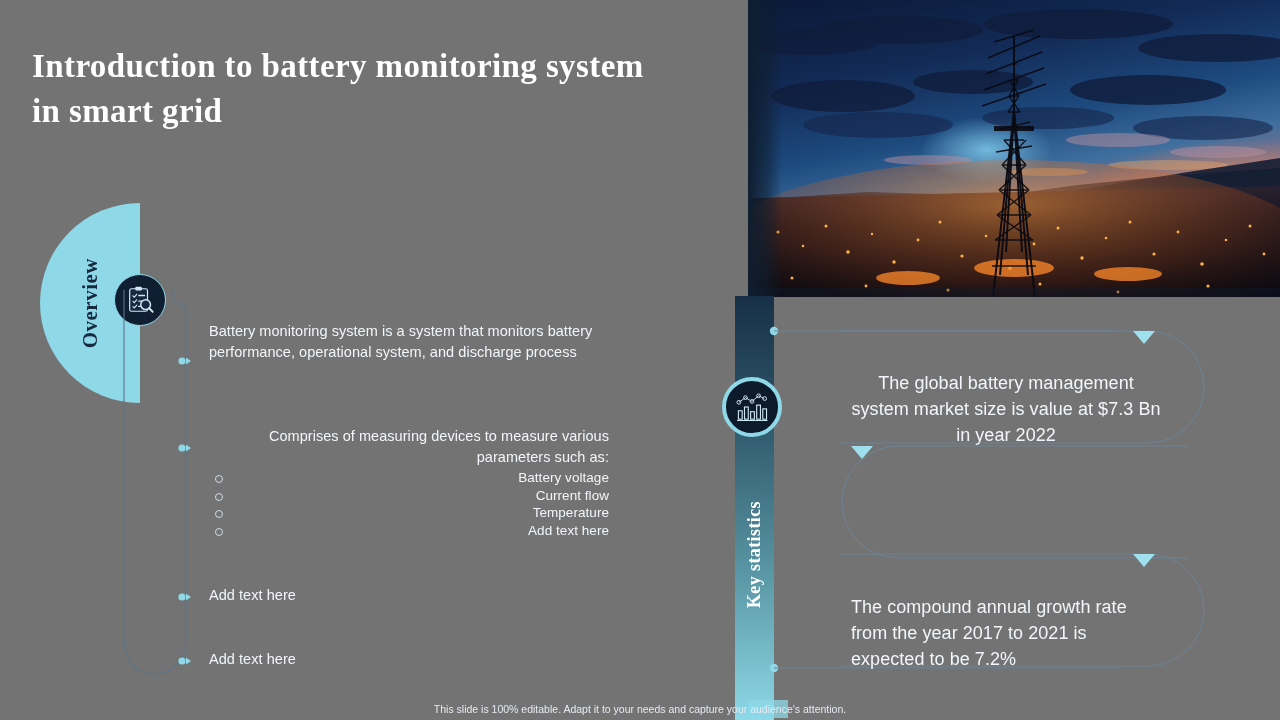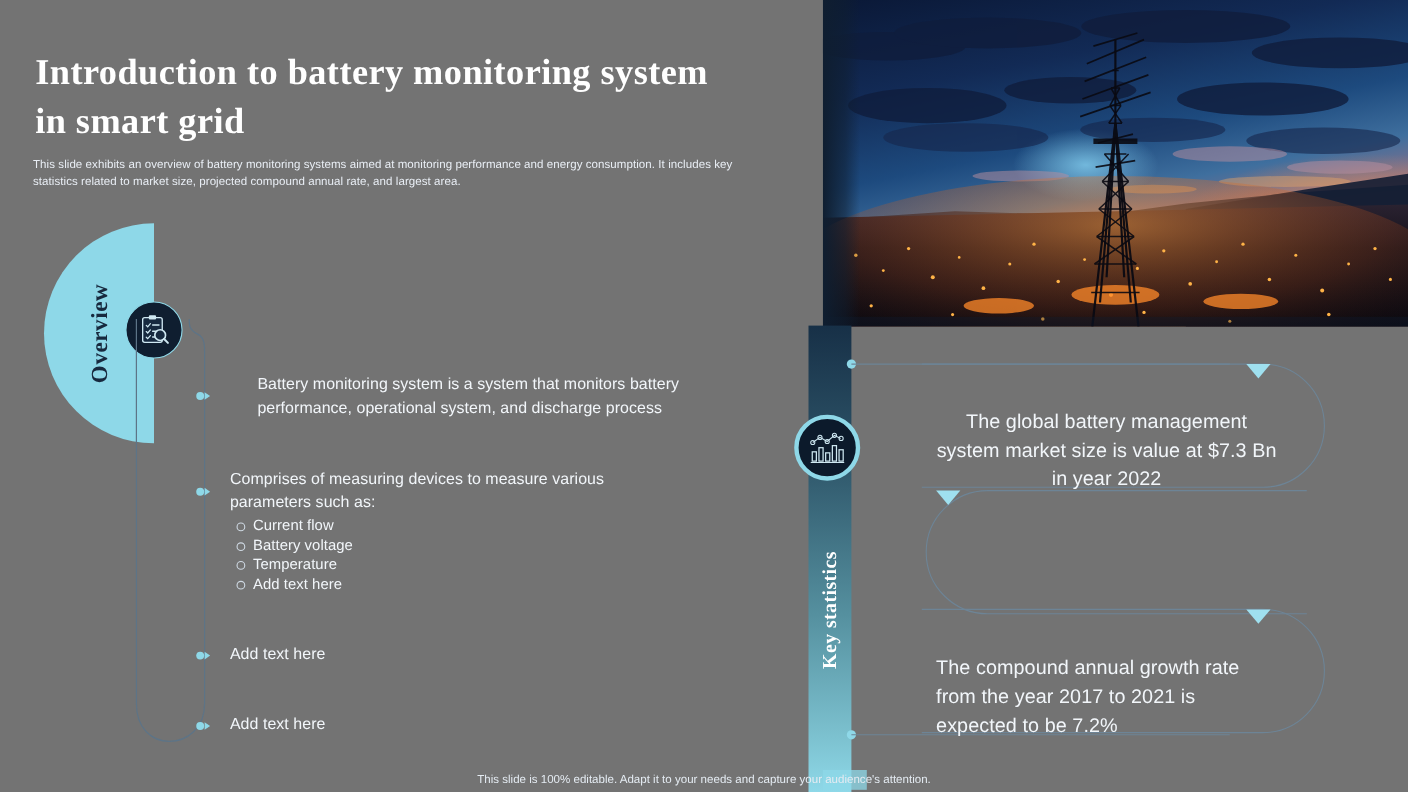--- a/index.html
+++ b/index.html
@@ -245,21 +245,20 @@
 
       <path d="M246 126 L286 126 L286 131 L246 131 Z" fill="#0a0a12" opacity="0.9"></path>
 
       <rect x="0" y="0" width="532" height="297" fill="none"></rect>
       <rect x="0" y="288" width="532" height="9" fill="#0f1e30" opacity="0.35"></rect>
     </svg>
     <div class="hero-veil"></div>
   </div>
 
   <div class="title">Introduction to battery monitoring system in smart grid</div>
-  <div class="subtitle">This slide exhibits an overview of battery monitoring systems aimed at monitoring performance and energy consumption. It includes key statistics related to market size, projected compound annual rate, and largest area.</div>
 
   <div class="overview-half"></div>
   <div class="overview-label">
     <span>Overview</span>
   </div>
   <div class="overview-icon">
     <svg width="30" height="30" viewBox="0 0 32 32">
       <rect x="5" y="4" width="19" height="24" rx="2" fill="#16293f" stroke="#cfe8f2" stroke-width="1.3"></rect>
       <rect x="11" y="1.8" width="7" height="4" rx="1" fill="#cfe8f2"></rect>
       <g stroke="#cfe8f2" stroke-width="1.2" fill="none" stroke-linecap="round">
@@ -280,33 +279,33 @@
   <svg class="left-path" viewBox="0 0 120 410">
     <path d="M52 0 C52 6 52 10 60 14 C66 17 66 24 66 30 L66 350 C66 372 50 384 34 384 C18 384 4 372 4 350 L4 0" fill="none" stroke="#5d7487" stroke-width="1.1"></path>
   </svg>
 
   <div class="bullet-dot" style="top:352px;">
     <svg width="14" height="10" viewBox="0 0 14 10">
         <circle cx="4" cy="5" r="3.6" fill="#8ed8e8"></circle>
         <path d="M8 1.5 L13 5 L8 8.5 Z" fill="#8ed8e8"></path>
       </svg>
   </div>
-  <div class="bullet-text" style="top:340px; width:430px;margin-left:25px;">Battery monitoring system is a system that monitors battery performance, operational system, and discharge process</div>
+  <div class="bullet-text" style="top:321px; width:430px;">Battery monitoring system is a system that monitors battery performance, operational system, and discharge process</div>
 
   <div class="bullet-dot" style="top:439px;">
     <svg width="14" height="10" viewBox="0 0 14 10">
         <circle cx="4" cy="5" r="3.6" fill="#8ed8e8"></circle>
         <path d="M8 1.5 L13 5 L8 8.5 Z" fill="#8ed8e8"></path>
       </svg>
   </div>
-  <div class="bullet-text" style="top:426px; width:400px;">
+  <div class="bullet-text" style="top:426px; width:400px;text-align:right;">
     <div>Comprises of measuring devices to measure various parameters such as:</div>
     <ul class="sub-list">
+      <li>Battery voltage</li>
       <li>Current flow</li>
-      <li>Battery voltage</li>
       <li>Temperature</li>
       <li>Add text here</li>
     </ul>
   </div>
 
   <div class="bullet-dot" style="top:588px;">
     <svg width="14" height="10" viewBox="0 0 14 10">
         <circle cx="4" cy="5" r="3.6" fill="#8ed8e8"></circle>
         <path d="M8 1.5 L13 5 L8 8.5 Z" fill="#8ed8e8"></path>
       </svg>

